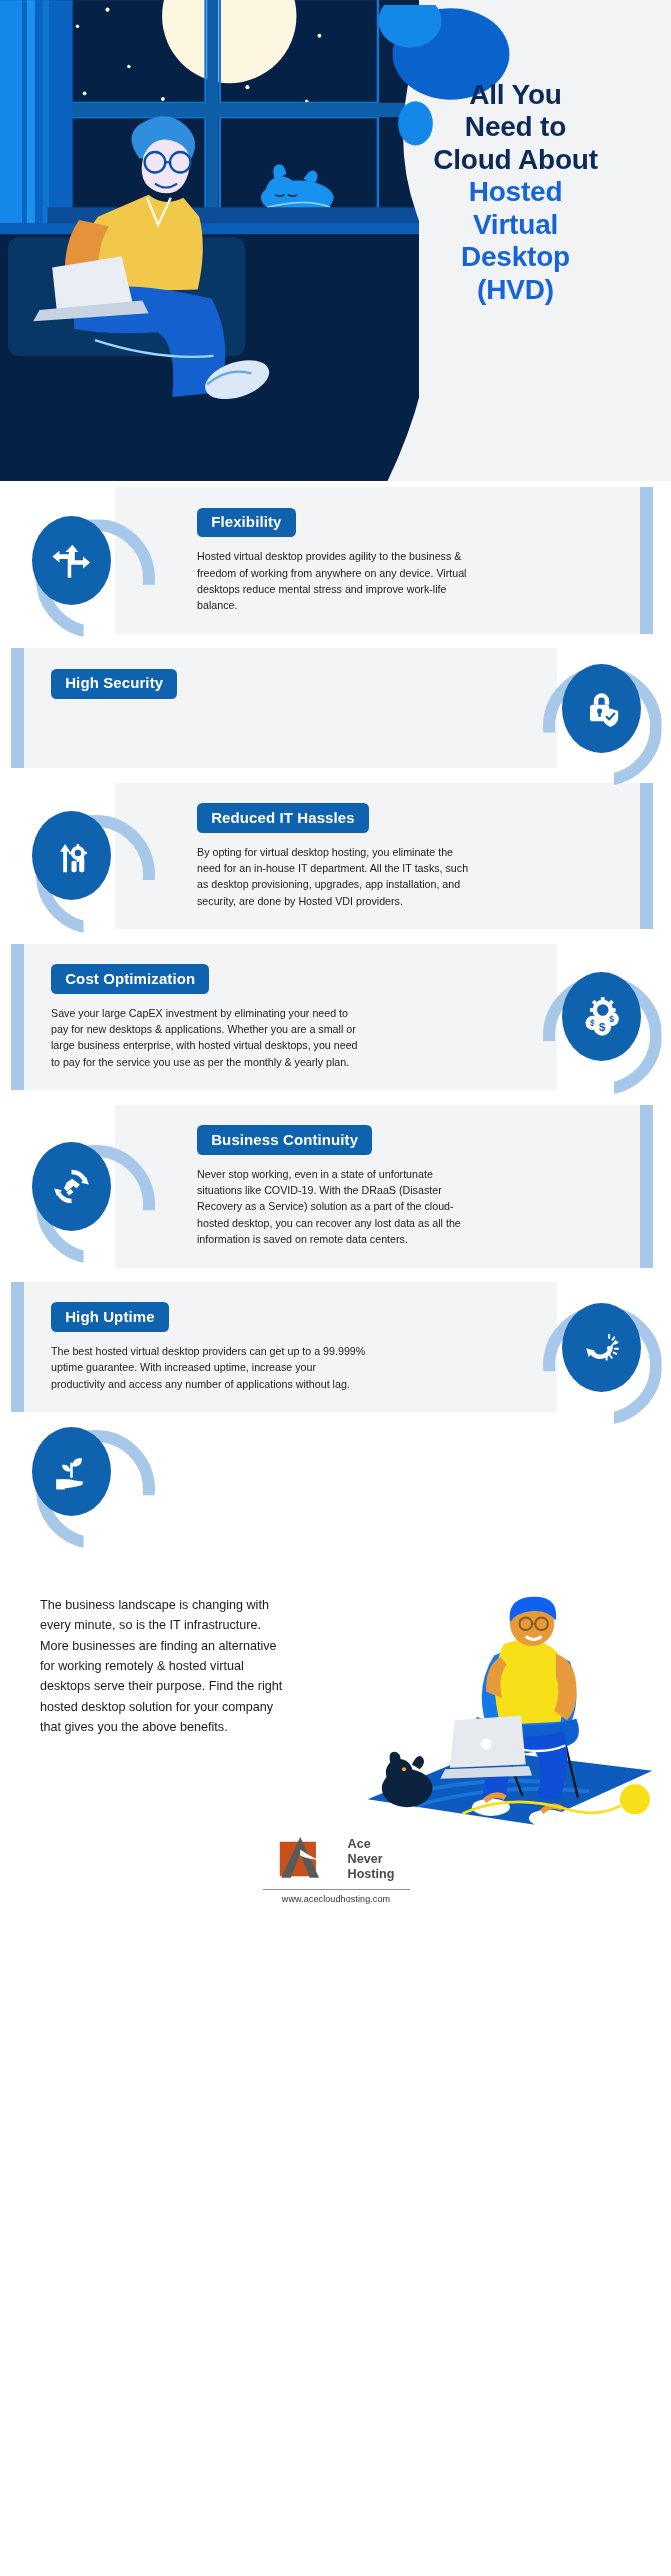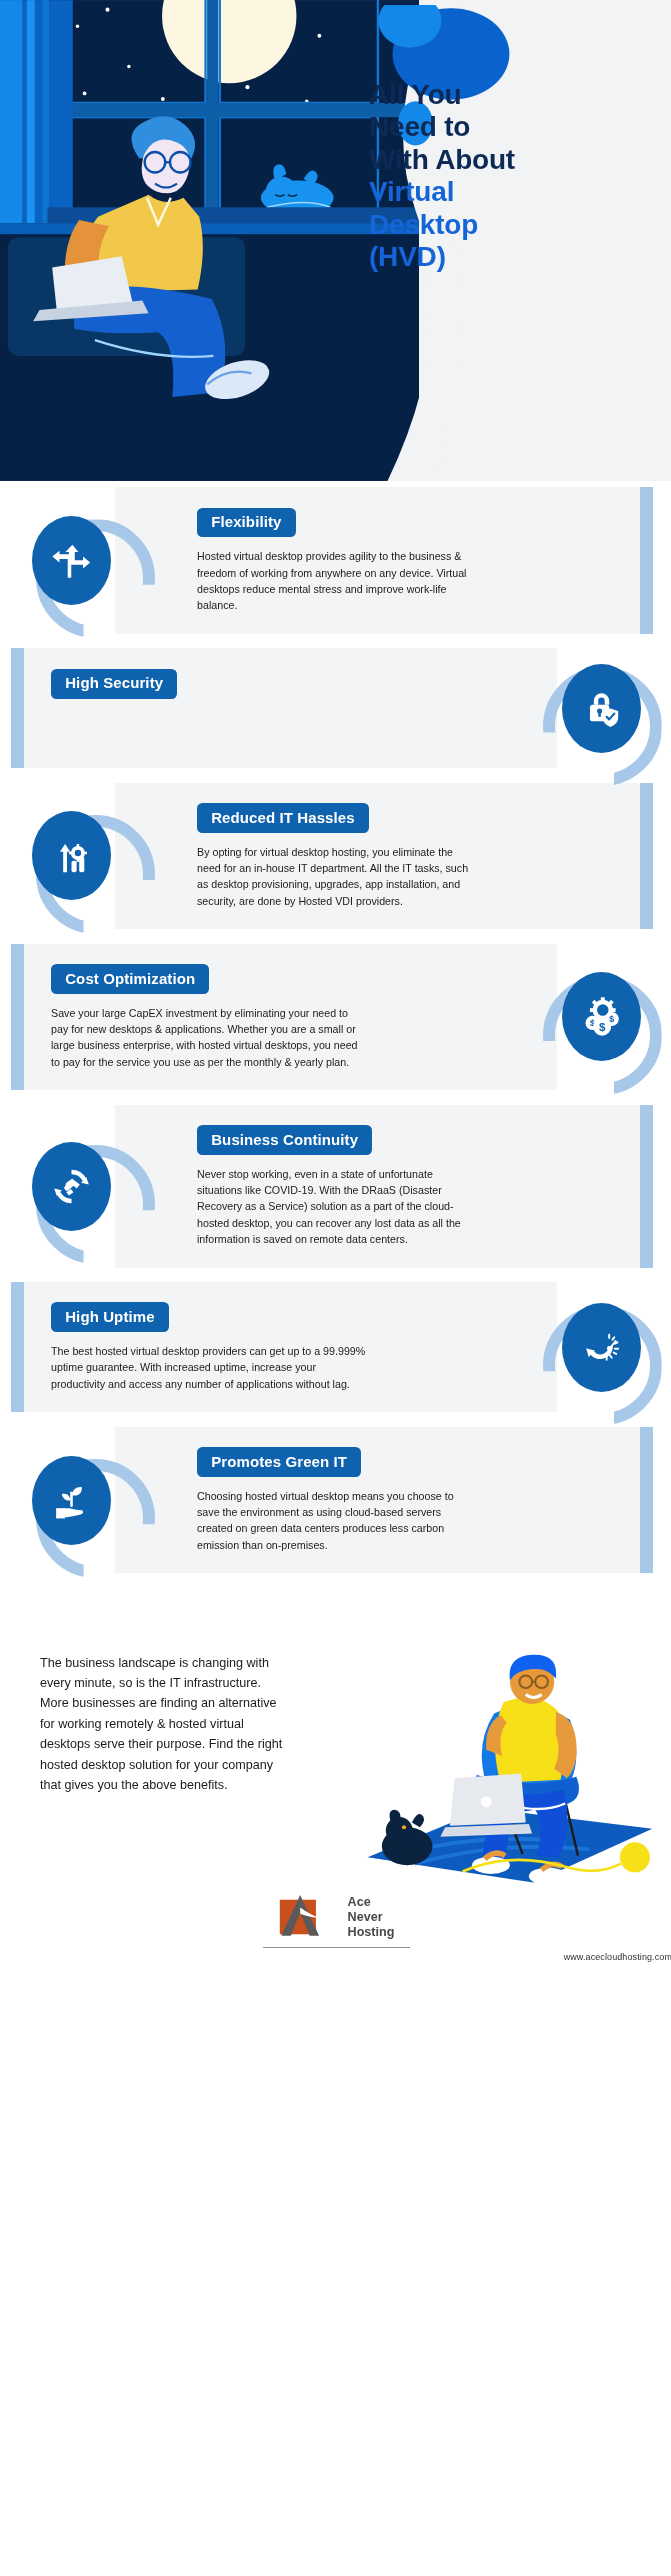--- a/index.html
+++ b/index.html
@@ -25,24 +25,24 @@
     overflow: hidden;
   }
   .hero-illus {
     position: absolute;
     left: 0; top: 0;
     width: 419px; height: 481px;
     overflow: hidden;
   }
   .hero-title {
     position: absolute;
-    right: 34px;
+    right: 22px;
     top: 79px;
     width: 269px;
-    text-align: left;
+    text-align: center;
     line-height: 1.16;
     font-size: 28px;
     font-weight: bold;
     letter-spacing: -0.2px;
   }
   .t-dark { color: #0d2a56; display: block; }
   .t-blue { color: #1565d8; display: block; }
 
   
   .cards { position: relative; padding-top: 6.3px; }
@@ -162,21 +162,21 @@
     text-align: left;
     font-size: 12.6px;
     font-weight: bold;
     line-height: 1.18;
     color: #4a4a4a;
   }
   .logo-rule {
     width: 147px; height: 0.8px; background: #8f8f8f;
     margin: 4.7px auto 4px auto;
   }
-  .logo-url { font-size: 9px; color: #333; letter-spacing: 0.1px; text-align: right; }
+  .logo-url { font-size: 9px; color: #333; letter-spacing: 0.1px; }
 </style>
 </head>
 <body>
 
 <div class="page">
 
   <section class="hero">
 
     <div class="hero-illus">
       <svg viewBox="0 0 530 608" width="419" height="481" xmlns="http://www.w3.org/2000/svg">
@@ -260,21 +260,22 @@
     </svg>
     <svg style="position:absolute;left:372px;top:4.7px;" width="158" height="150" viewBox="0 0 200 190">
       <ellipse cx="100" cy="62" rx="74" ry="58" fill="#0a62cd"></ellipse>
       <ellipse cx="48" cy="20" rx="40" ry="34" fill="#1488e8"></ellipse>
       <ellipse cx="55" cy="150" rx="22" ry="28" fill="#1488e8"></ellipse>
     </svg>
 
     <div class="hero-title">
       <span class="t-dark">All You</span>
       <span class="t-dark">Need to</span>
-      <span class="t-dark">With About</span>
+      <span class="t-dark">Cloud About</span>
+      <span class="t-blue">Hosted</span>
       <span class="t-blue">Virtual</span>
       <span class="t-blue">Desktop</span>
       <span class="t-blue">(HVD)</span>
     </div>
   </section>
 
   <section class="cards">
 
     <article class="card left">
       <div class="card-inner">
@@ -450,27 +451,20 @@
             <svg viewBox="0 0 64 64">
               <path d="M32 40V22"></path>
               <rect x="30" y="18" width="4" height="24" rx="2"></rect>
               <path d="M33 24c0-9 7-14 15-13 1 9-5 15-15 13z"></path>
               <path d="M30 32c-7 1-12-3-13-10 8-2 13 3 13 10z"></path>
               <path d="M8 44h14v16H8z"></path>
               <path d="M24 44c9 0 14 3 22 3 5 0 6 6 0 7-9 2-16 4-22 4-6 0-8-3-8-8s3-6 8-6z"></path>
             </svg>
           </div>
         </div>
-        <div class="panel">
-          <div class="edge"></div>
-          <div class="pill-wrap">
-            <span class="pill">Promotes Green IT</span>
-          </div>
-          <p class="body-text">Choosing hosted virtual desktop means you choose to save the environment as using cloud-based servers created on green data centers produces less carbon emission than on-premises.</p>
-        </div>
       </div>
     </article>
 
   </section>
 
   <section class="footer">
     <div class="footer-row">
       <p class="footer-text">The business landscape is changing with every minute, so is the IT infrastructure. More businesses are finding an alternative for working remotely &amp; hosted virtual desktops serve their purpose. Find the right hosted desktop solution for your company that gives you the above benefits.</p>
 
       <div class="footer-illus">

